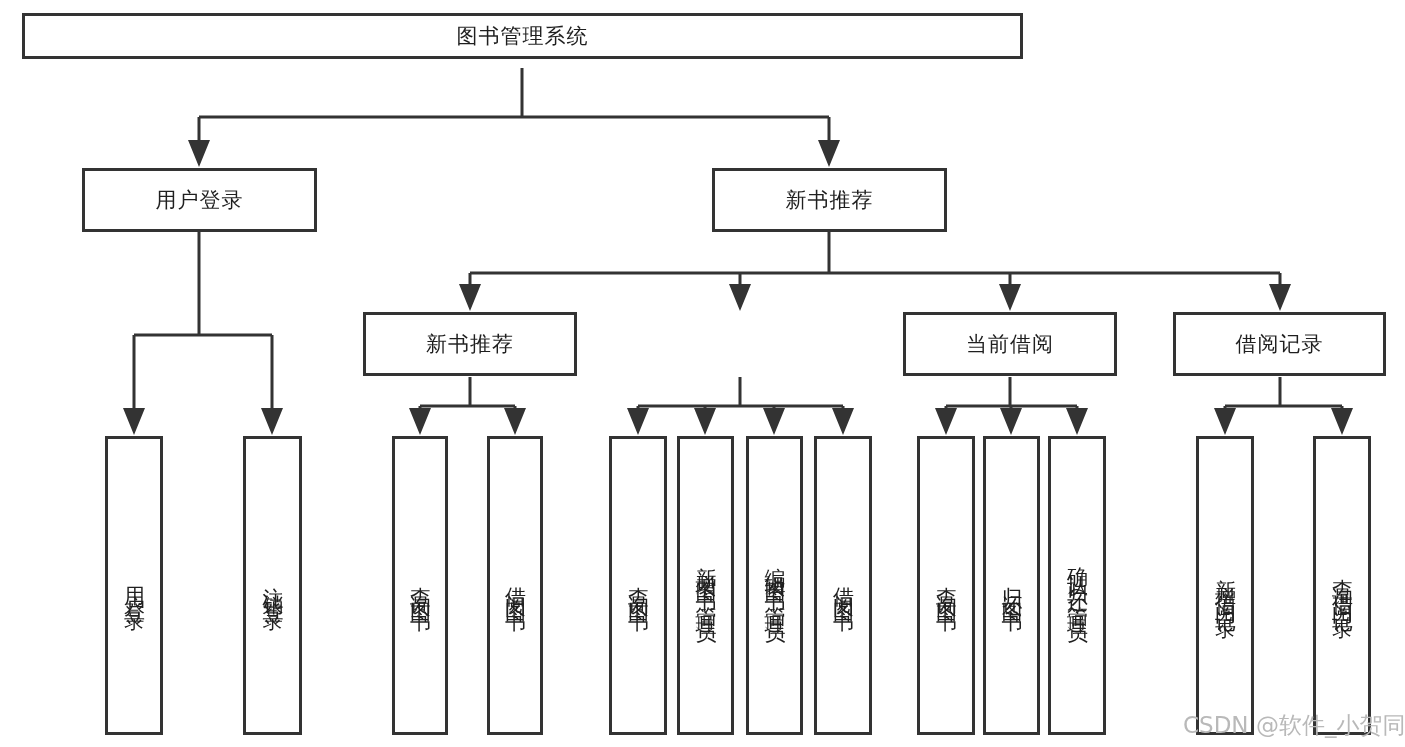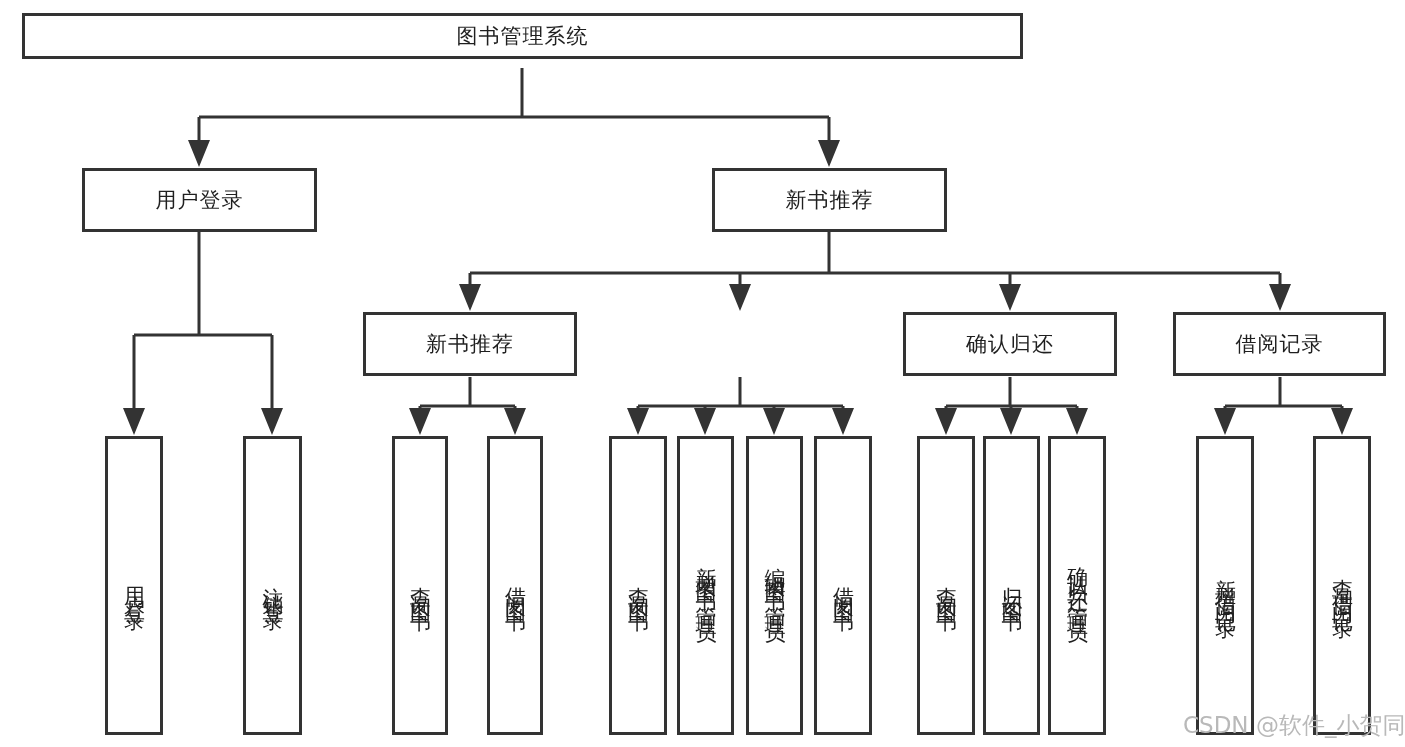--- a/index.html
+++ b/index.html
@@ -92,21 +92,21 @@
     <span class="hlabel">用户登录</span>
   </div>
   <div class="box l2-box" style="left:712px">
     <span class="hlabel">新书推荐</span>
   </div>
 
   <div class="box l3-box" style="left:363px">
     <span class="hlabel">新书推荐</span>
   </div>
   <div class="box l3-box" style="left:903px">
-    <span class="hlabel">确认归还</span>
+    <span class="hlabel">当前借阅</span>
   </div>
   <div class="box l3-box" style="left:1173px;width:213px">
     <span class="hlabel">借阅记录</span>
   </div>
 
   <div class="box leaf" style="left:105px;width:58px">
     <span class="vlabel">用户登录</span>
   </div>
   <div class="box leaf" style="left:243px;width:59px">
     <span class="vlabel">注销登录</span>

